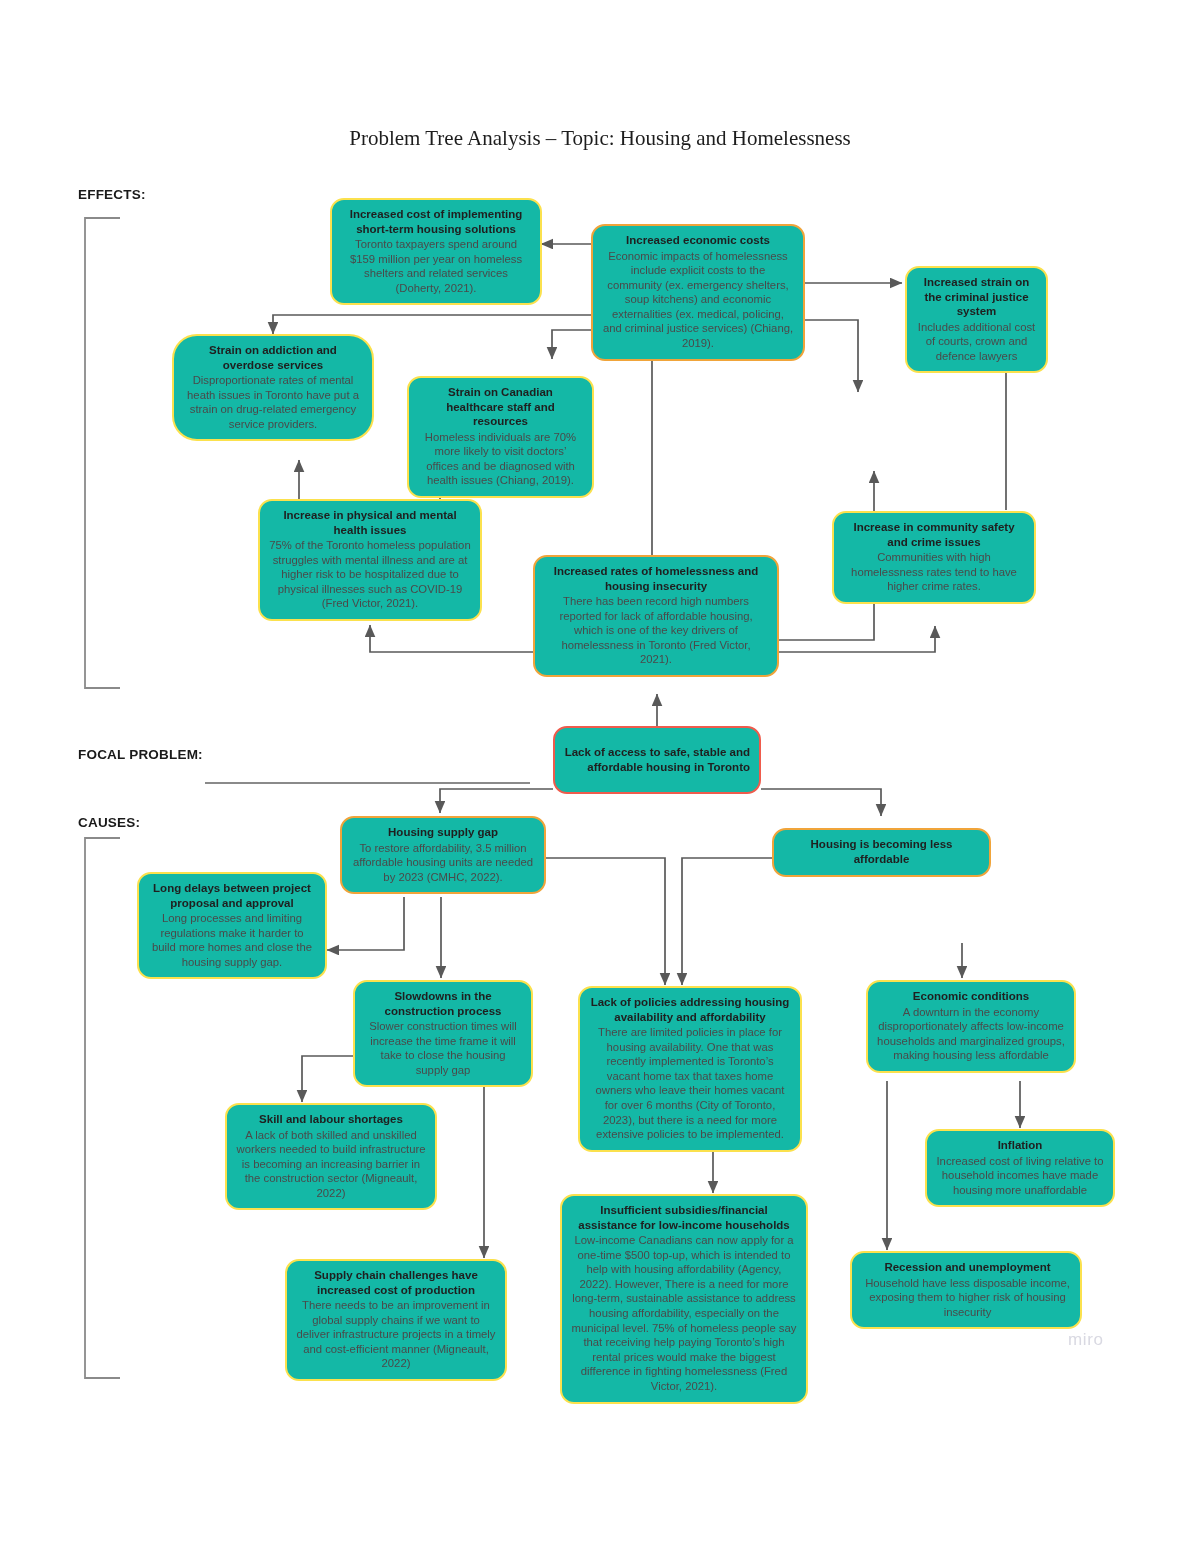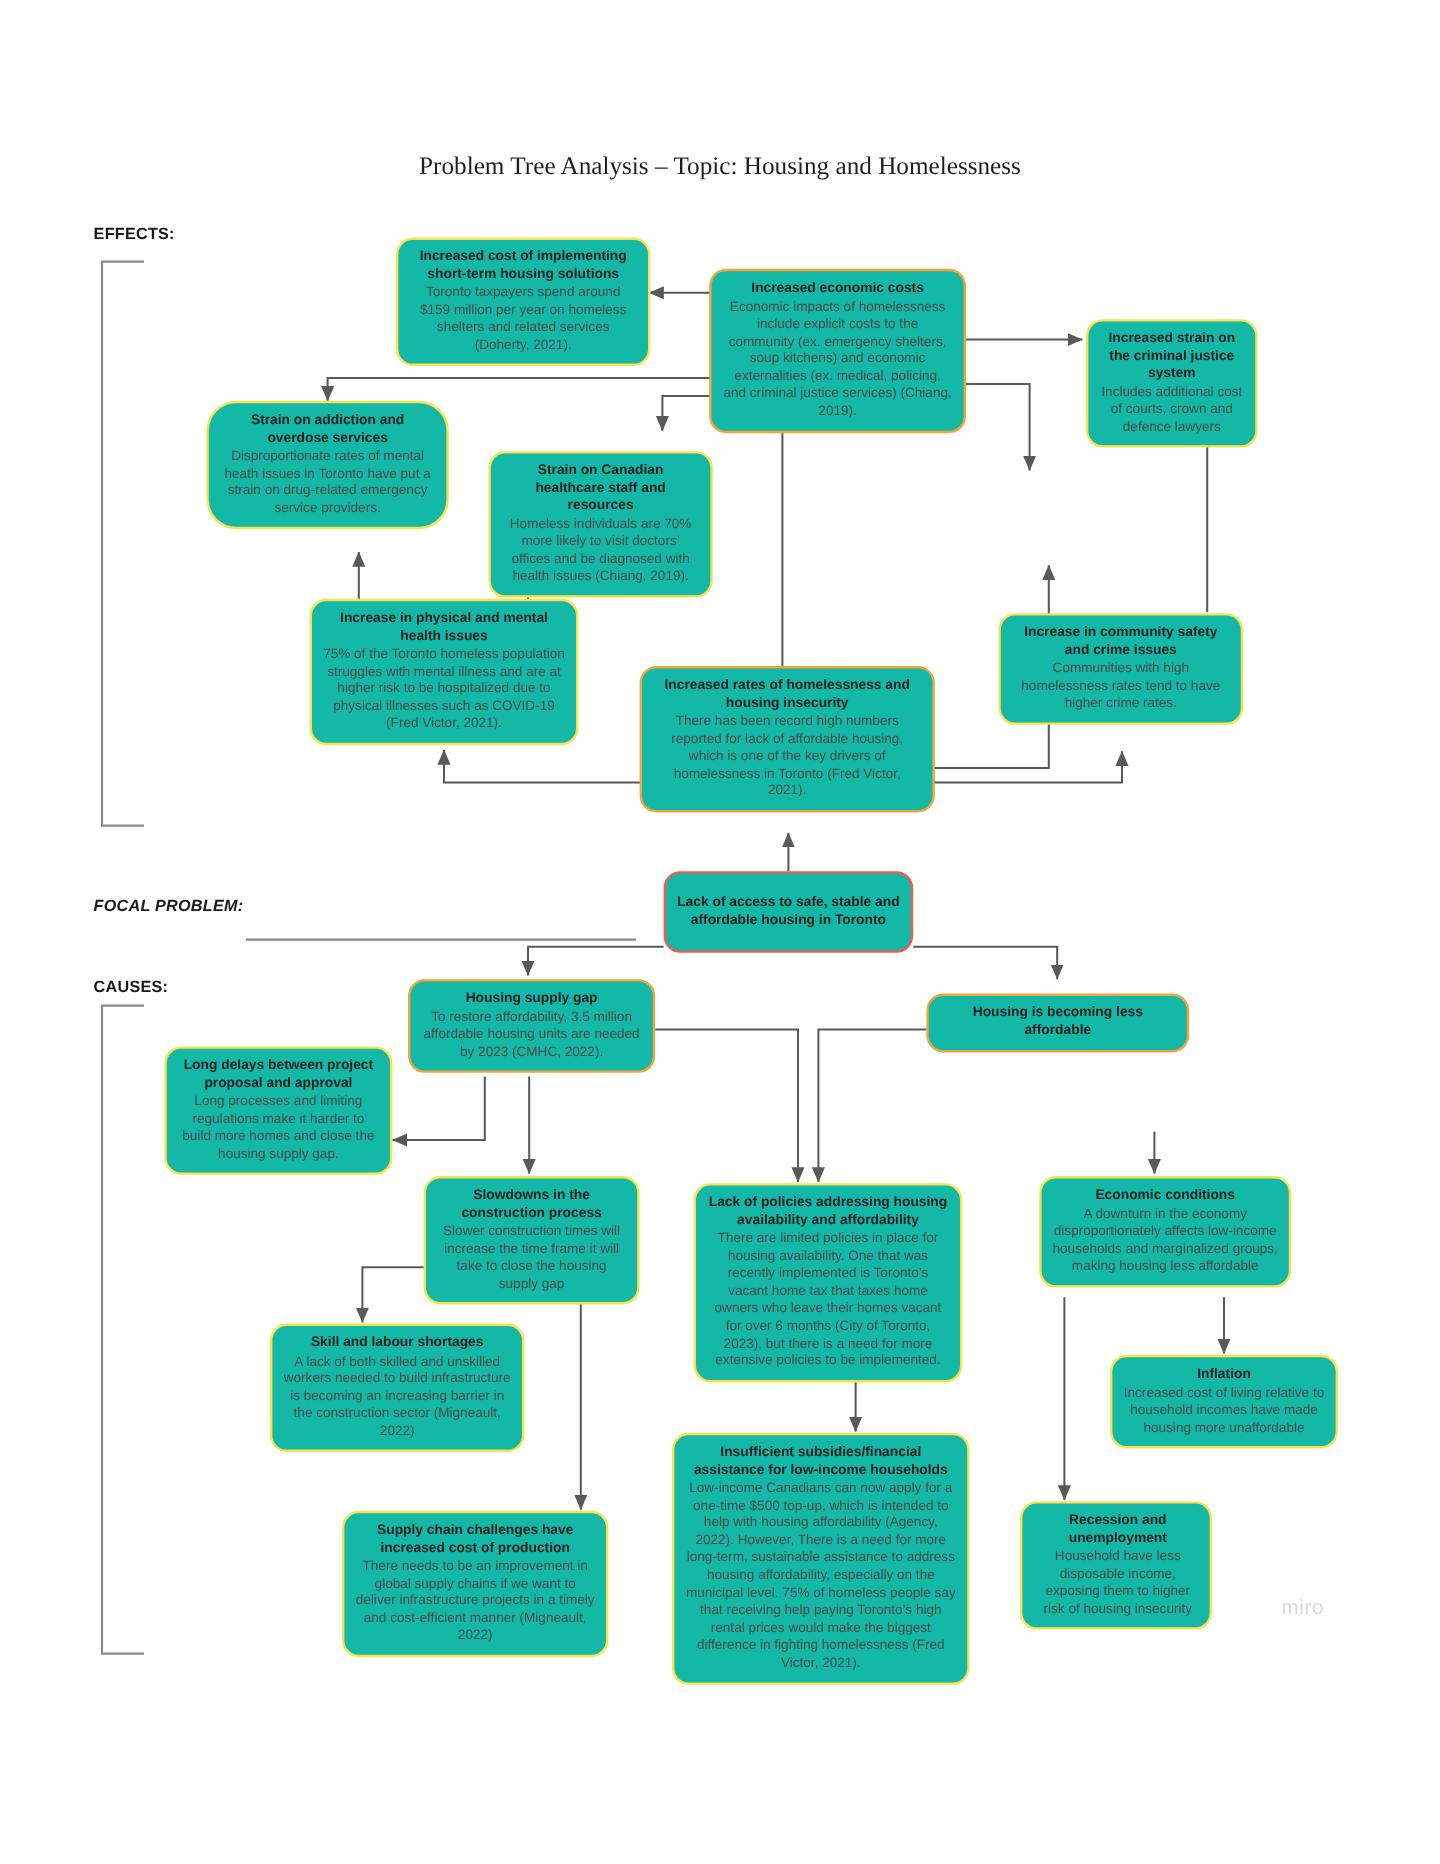--- a/index.html
+++ b/index.html
@@ -32,21 +32,21 @@
     color:#1f1f1f;
   }
   .node .b{
     font-size:11.3px;
     line-height:14.6px;
     display:block;
     color:#4a4a4a;
   }
   .node.orange{border-color:#f0a43a;}
   .node.red{border-color:#ef5b4c;}
-  .node.red .t{font-size:11.5px;}
+  .node.red .t{font-size:11.5px;text-align:right;}
 
   .axis-label{
     position:absolute;
     font-weight:bold;
     font-size:13.5px;
     letter-spacing:0.2px;
     color:#1a1a1a;
   }
   #page-title{
     position:absolute;
@@ -132,21 +132,21 @@
     </g>
 
     <path d="M120,218 L85,218 L85,688 L120,688" stroke="#8a8a8a" stroke-width="1.8" fill="none"></path>
 
     <path d="M205,783 L530,783" stroke="#8a8a8a" stroke-width="1.8" fill="none"></path>
 
     <path d="M120,838 L85,838 L85,1378 L120,1378" stroke="#8a8a8a" stroke-width="1.8" fill="none"></path>
   </svg>
 
   <div class="axis-label" style="left:78px;top:187px;">EFFECTS:</div>
-  <div class="axis-label" style="left:78px;top:747px;font-style:italic;">FOCAL PROBLEM:</div>
+  <div class="axis-label" style="left:78px;top:747px;">FOCAL PROBLEM:</div>
   <div class="axis-label" style="left:78px;top:815px;">CAUSES:</div>
 
   <div class="node" style="left:330px;top:198px;width:212px;">
     <span class="t">Increased cost of implementing short-term housing solutions</span>
     <span class="b">Toronto taxpayers spend around $159 million per year on homeless shelters and related services (Doherty, 2021).</span>
   </div>
 
   <div class="node orange" style="left:591px;top:224px;width:214px;">
     <span class="t">Increased economic costs</span>
     <span class="b">Economic impacts of homelessness include explicit costs to the community (ex. emergency shelters, soup kitchens) and economic externalities (ex. medical, policing, and criminal justice services) (Chiang, 2019).</span>
@@ -224,21 +224,21 @@
   <div class="node" style="left:925px;top:1129px;width:190px;">
     <span class="t">Inflation</span>
     <span class="b">Increased cost of living relative to household incomes have made housing more unaffordable</span>
   </div>
 
   <div class="node" style="left:560px;top:1194px;width:248px;">
     <span class="t">Insufficient subsidies/financial assistance for low-income households</span>
     <span class="b">Low-income Canadians can now apply for a one-time $500 top-up, which is intended to help with housing affordability (Agency, 2022). However, There is a need for more long-term, sustainable assistance to address housing affordability, especially on the municipal level. 75% of homeless people say that receiving help paying Toronto’s high rental prices would make the biggest difference in fighting homelessness (Fred Victor, 2021).</span>
   </div>
 
-  <div class="node" style="left:850px;top:1251px;width:160px;padding-left:12px;">
+  <div class="node" style="left:850px;top:1251px;width:232px;padding-left:12px;">
     <span class="t">Recession and unemployment</span>
     <span class="b">Household have less disposable income, exposing them to higher risk of housing insecurity</span>
   </div>
 
   <div class="node" style="left:285px;top:1259px;width:222px;">
     <span class="t">Supply chain challenges have increased cost of production</span>
     <span class="b">There needs to be an improvement in global supply chains if we want to deliver infrastructure projects in a timely and cost-efficient manner (Migneault, 2022)</span>
   </div>
 
   <div id="miro-watermark">miro</div>

